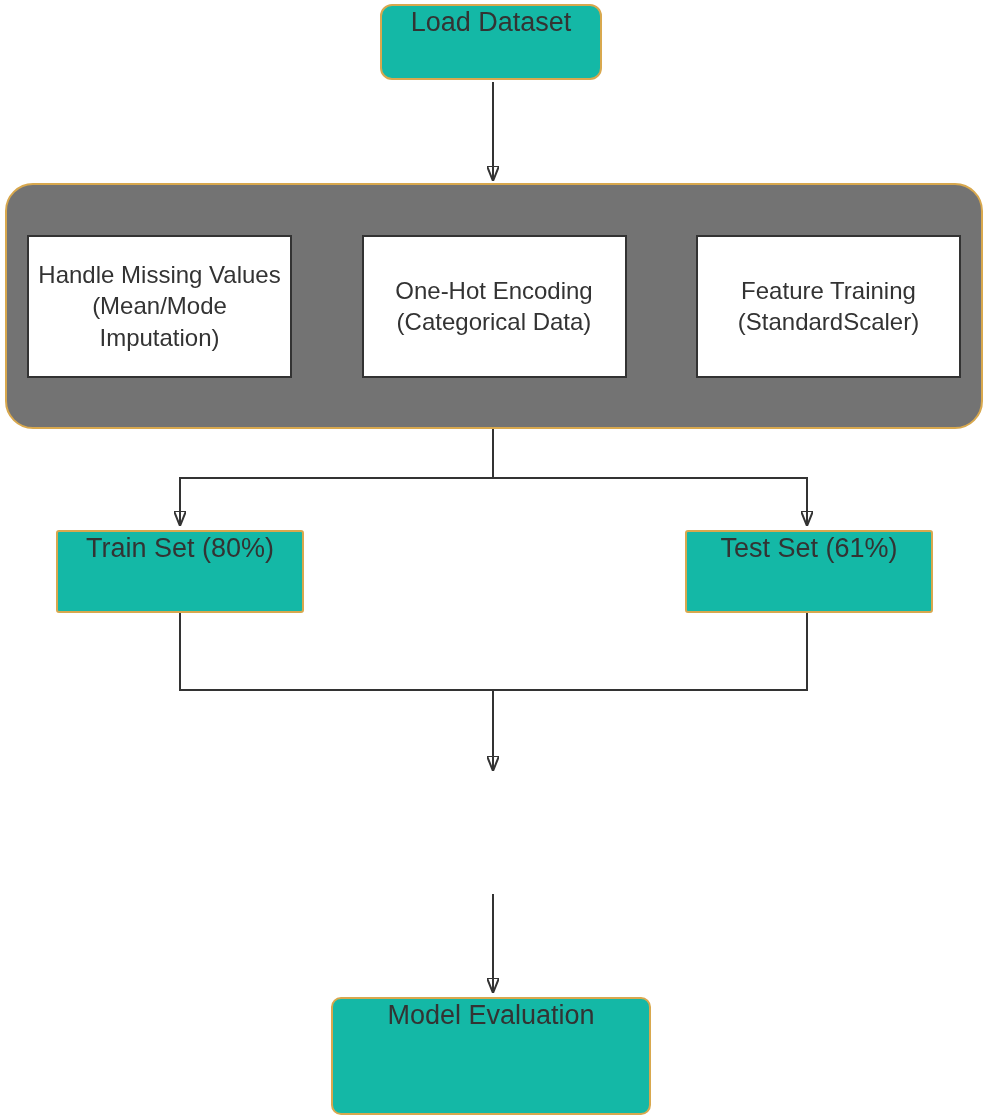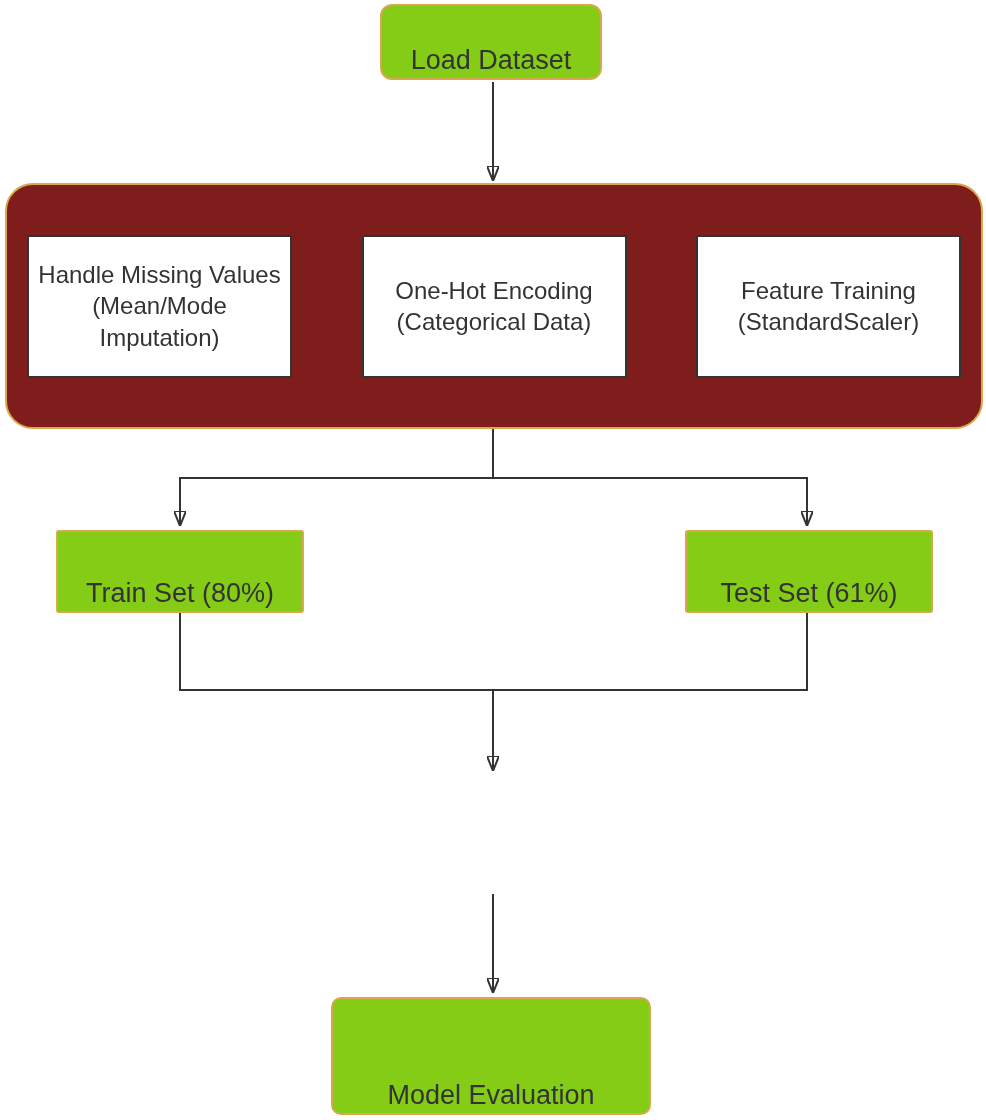--- a/index.html
+++ b/index.html
@@ -23,41 +23,41 @@
     height: 1120px;
   }
   .connector-layer path {
     fill: none;
     stroke: #333333;
     stroke-width: 2;
   }
   .node {
     position: absolute;
     box-sizing: border-box;
-    background: #84cc16;
+    background: #14b8a6;
     border: 2px solid #D8A84E;
     display: flex;
-    align-items: flex-end;
+    align-items: flex-start;
     justify-content: center;
     color: #333333;
     font-size: 27px;
     text-align: center;
     line-height: 1.25;
   }
   .node-load-dataset {
     left: 380px; top: 4px;
     width: 222px; height: 76px;
     border-radius: 12px;
   }
   .preprocessing-container {
     position: absolute;
     box-sizing: border-box;
     left: 5px; top: 183px;
     width: 978px; height: 246px;
-    background: #7f1d1d;
+    background: #737373;
     border: 2px solid #D8A84E;
     border-radius: 28px;
     display: flex;
     align-items: center;
     justify-content: space-between;
     padding: 0 20px;
   }
   .step-box {
     box-sizing: border-box;
     width: 265px; height: 143px;

